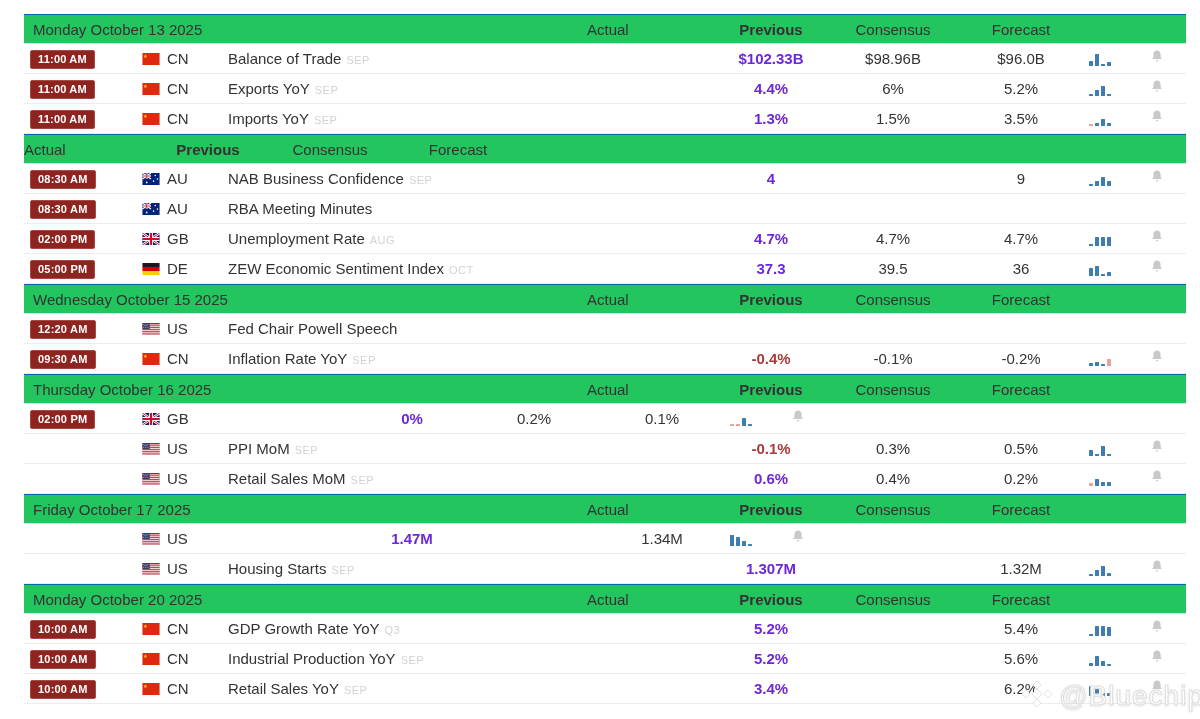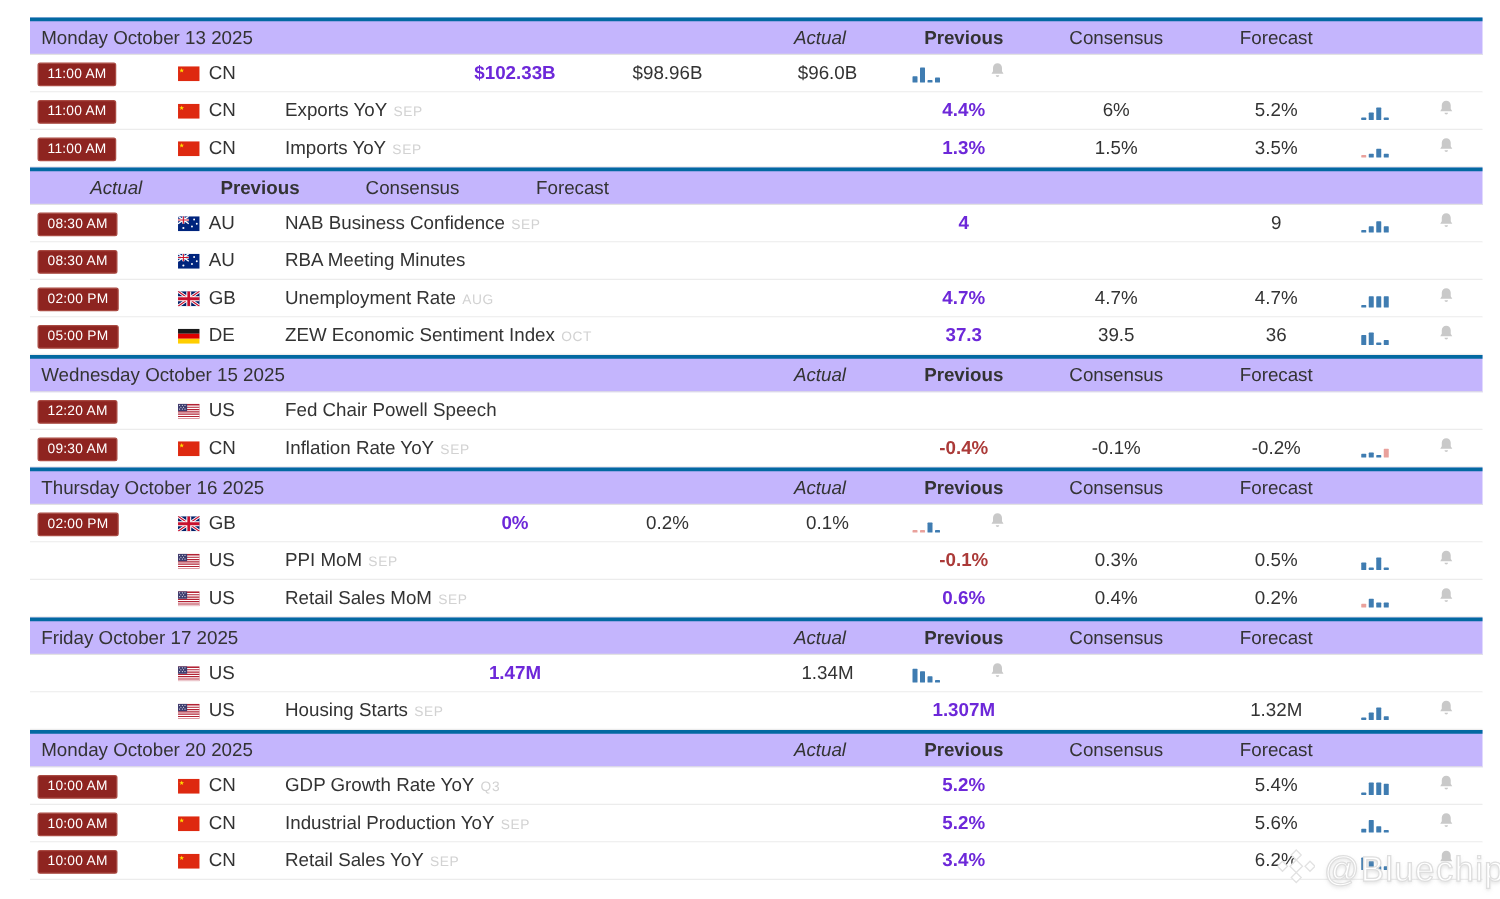--- a/index.html
+++ b/index.html
@@ -2,40 +2,40 @@
 <html><head>
 <meta charset="utf-8">
 <style>
   html,body{margin:0;padding:0;}
   body{
     width:1200px;height:719px;position:relative;overflow:hidden;
     background:#ffffff;font-family:"Liberation Sans", sans-serif;color:#333;
   }
   .calendar{position:absolute;left:24px;top:14px;width:1162px;}
   .row{display:flex;align-items:center;height:30px;box-sizing:border-box;}
-  .day-row{background:#c4b5fd;border-top:3px solid #0369a1;border-bottom:1px solid #e2e2e2;}
+  .day-row{background:#22c55e;border-top:1px solid #0369a1;border-bottom:1px solid #e2e2e2;}
   .event-row{border-bottom:1px solid #ececec;background:#fff;}
   .day-label{flex:1;padding-left:9px;font-size:15px;color:#333;}
   .col-head{font-size:15px;color:#333;}
   .c-time{width:118px;padding-left:6px;box-sizing:border-box;}
   .c-country{width:86px;display:flex;align-items:center;gap:7px;}
   .c-name{flex:1;font-size:15px;color:#333;white-space:nowrap;overflow:hidden;}
-  .c-actual{width:138px;text-align:center;font-style:italic;}
+  .c-actual{width:138px;}
   .c-prev{width:92px;text-align:center;font-weight:bold;}
   .c-cons{width:152px;text-align:center;}
   .c-fcst{width:104px;text-align:center;}
   .c-spark{width:54px;display:flex;justify-content:center;align-items:flex-end;}
   .c-bell{width:59px;display:flex;justify-content:center;align-items:center;}
   .val{font-size:15px;}
   .tone-green{color:#6d28d9;}
   .tone-red{color:#ab3a38;}
   .tone-dark{color:#333;}
   .time-badge{
     display:inline-block;background:#8e2420;border:1px solid #a94a42;color:#fff;
-    font-size:11px;font-weight:normal;letter-spacing:.2px;padding:2px 7px;border-radius:2px;
+    font-size:11px;font-weight:bold;letter-spacing:.2px;padding:2px 7px;border-radius:2px;
     line-height:13px;
   }
   .code{font-size:15px;color:#333;}
   .flag{display:inline-block;line-height:0;}
   .period{font-size:11px;color:#d2d2d2;margin-left:5px;letter-spacing:.5px;}
   .spark{display:flex;align-items:flex-end;gap:2px;height:14px;cursor:pointer;}
   .bar{width:4px;border-radius:0.5px;}
   .bar-b{background:#3f7cb1;}
   .bar-r{background:#e9a19c;}
   .bell{cursor:pointer;}
@@ -64,20 +64,21 @@
     </div>
     <div class="row event-row">
       <div class="c-time"><span class="time-badge">11:00 AM</span></div>
       <div class="c-country">
         <span class="flag"><svg width="18" height="12" viewBox="0 0 20 14">
             <rect width="20" height="14" fill="#de2910"></rect>
             <path d="M3.4 1.6 L4 3.2 L5.7 3.2 L4.3 4.2 L4.8 5.8 L3.4 4.8 L2 5.8 L2.5 4.2 L1.1 3.2 L2.8 3.2 Z" fill="#ffde00"></path>
           </svg></span>
         <span class="code">CN</span>
       </div>
+      <div class="c-name"><span>Balance of Trade</span><span class="period">SEP</span></div>
       <div class="c-actual val tone-dark"></div>
       <div class="c-prev val tone-green">$102.33B</div>
       <div class="c-cons val tone-dark">$98.96B</div>
       <div class="c-fcst val tone-dark">$96.0B</div>
       <div class="c-spark">
         <div class="spark">
           <span class="bar bar-b" style="height: 5px;"></span>
           <span class="bar bar-b" style="height: 12px;"></span>
           <span class="bar bar-b" style="height: 2px;"></span>
           <span class="bar bar-b" style="height: 4px;"></span>

